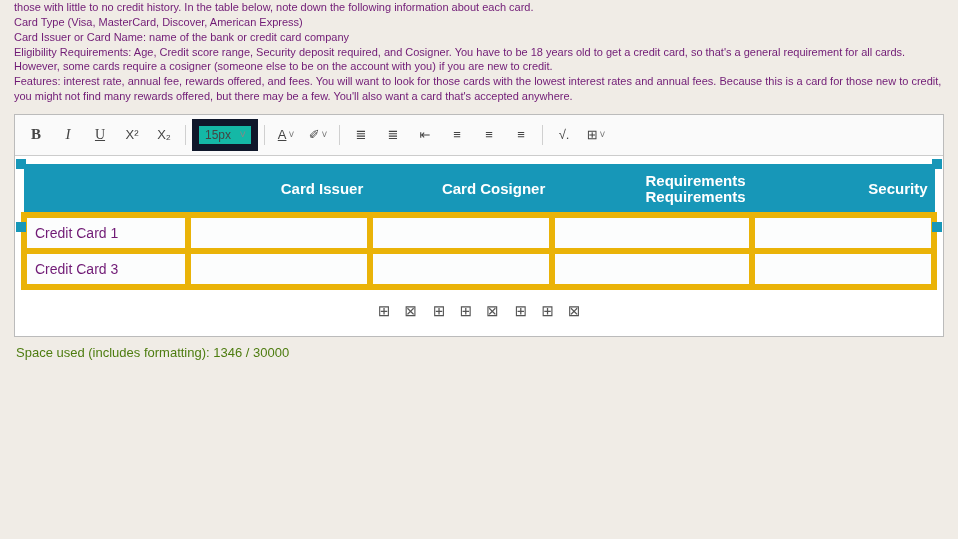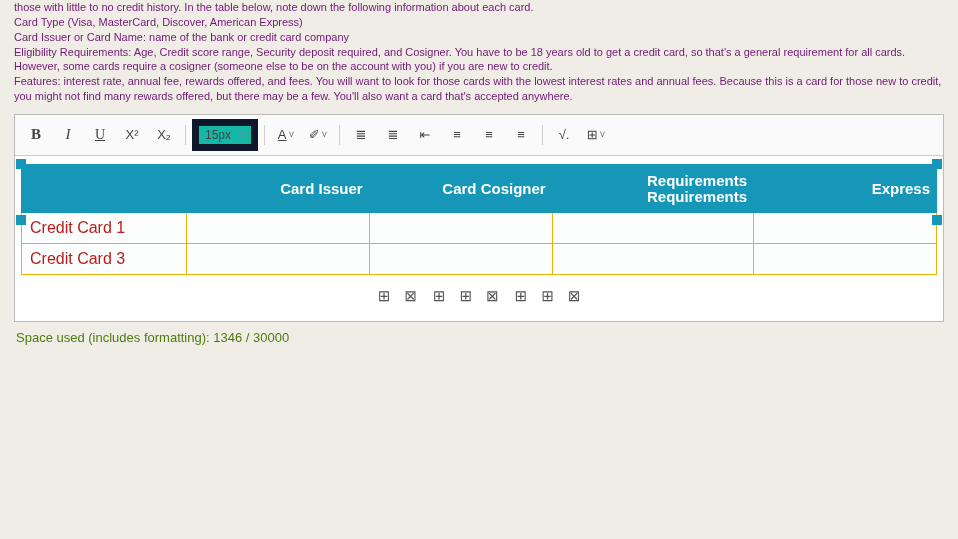--- a/index.html
+++ b/index.html
@@ -12,21 +12,21 @@
   .bold{font-weight:700;font-family:Georgia,serif;font-size:15px}
   .ital{font-style:italic;font-family:Georgia,serif;font-size:15px}
   .under{text-decoration:underline;font-family:Georgia,serif;font-size:14px}
   .fs-sel{border:7px solid #0f172a;padding:2px 20px 2px 6px;font-size:12px;background:#14b8a6;position:relative}
   .fs-sel:after{content:"˅";position:absolute;right:5px;top:2px;color:#888;font-size:11px}
   .caret{font-size:10px;color:#777;margin-left:2px}
   .content-area{padding:8px 6px 0 6px}
   .credit-table{width:100%;border-collapse:collapse;border:1px solid #9ec7d4}
   .credit-table th{background:#1797b8;color:#fff;font-weight:700;font-size:15px;padding:8px 6px;text-align:right;border:1px solid #1797b8}
   .credit-table th.stub{background:#1797b8}
-  .credit-table td{border:1px solid #eab308;padding:5px 8px;font-size:16px;color:#b91c1c;background:#fcfdfd;height:20px}
+  .credit-table td{border:6px solid #eab308;padding:5px 8px;font-size:14px;color:#701a75;background:#fcfdfd;height:20px}
   .handle{width:10px;height:10px;background:#1797b8;position:absolute}
   .table-box{position:relative}
   .handle.tl{top:-5px;left:-5px}.handle.tr{top:-5px;right:-5px}
   .handle.ml{top:50%;left:-5px;margin-top:-5px}.handle.mr{top:50%;right:-5px;margin-top:-5px}
   .table-tools{display:flex;justify-content:center;gap:10px;padding:10px 0 14px 0;color:#555;font-size:15px}
   .tt-group{display:flex;gap:8px}
   .tt{cursor:pointer;border:1px solid transparent;padding:1px 2px}
   .footer-note{font-size:13px;color:#4d7c0f;margin:8px 0 0 2px}
   .elig-th{line-height:1.05}
 </style>
@@ -80,21 +80,21 @@
       <div class="handle tr"></div>
       <div class="handle ml"></div>
       <div class="handle mr"></div>
       <table class="credit-table">
         <thead>
           <tr>
             <th class="stub" style="width:18%"></th>
             <th style="width:20%">Card Issuer</th>
             <th style="width:20%">Card Cosigner</th>
             <th style="width:22%" class="elig-th"><span>Requirements</span><br><span>Requirements</span></th>
-            <th style="width:20%">Express</th>
+            <th style="width:20%">Security</th>
           </tr>
         </thead>
         <tbody>
           <tr>
             <td>Credit Card 1</td>
             <td></td>
             <td></td>
             <td></td>
             <td></td>
           </tr>

